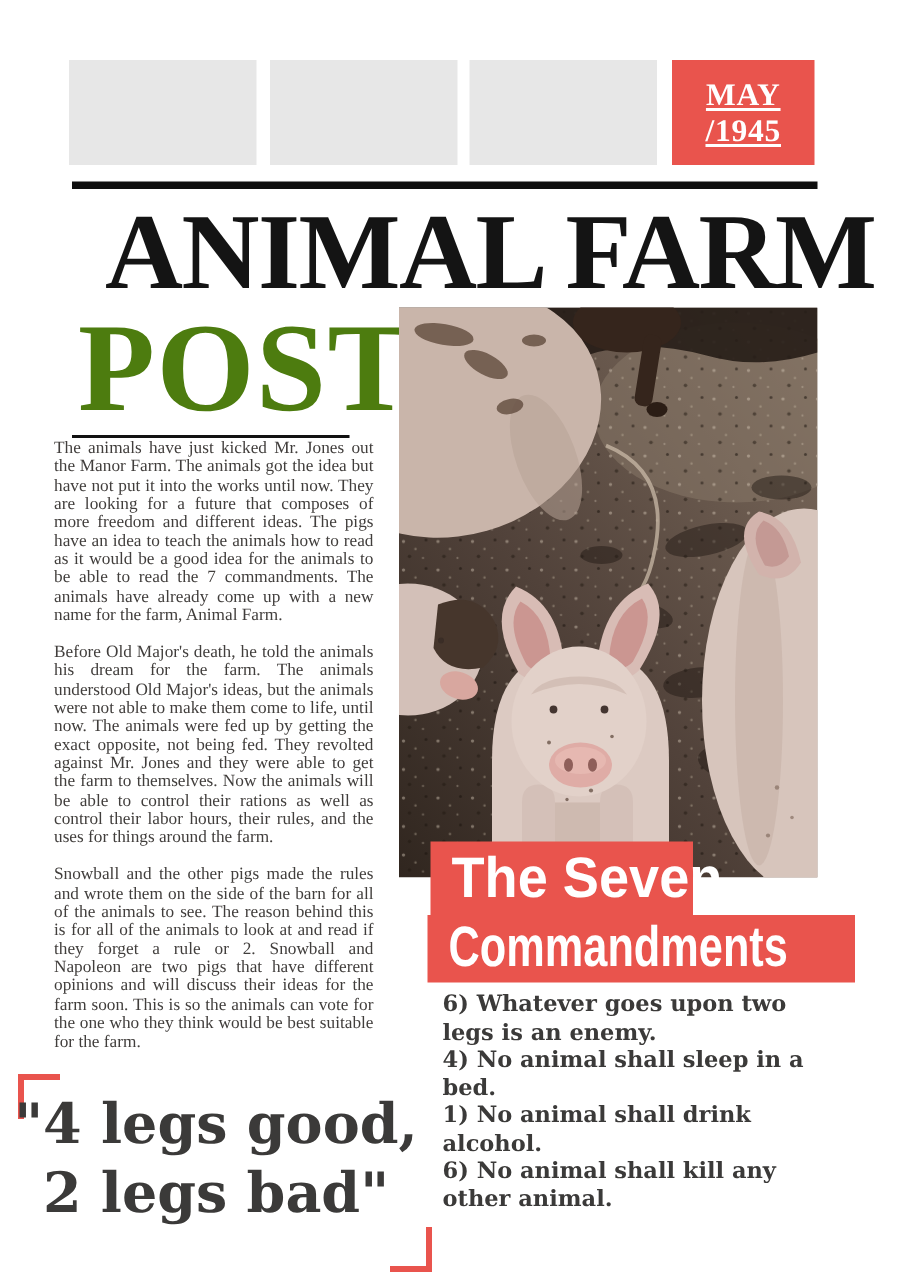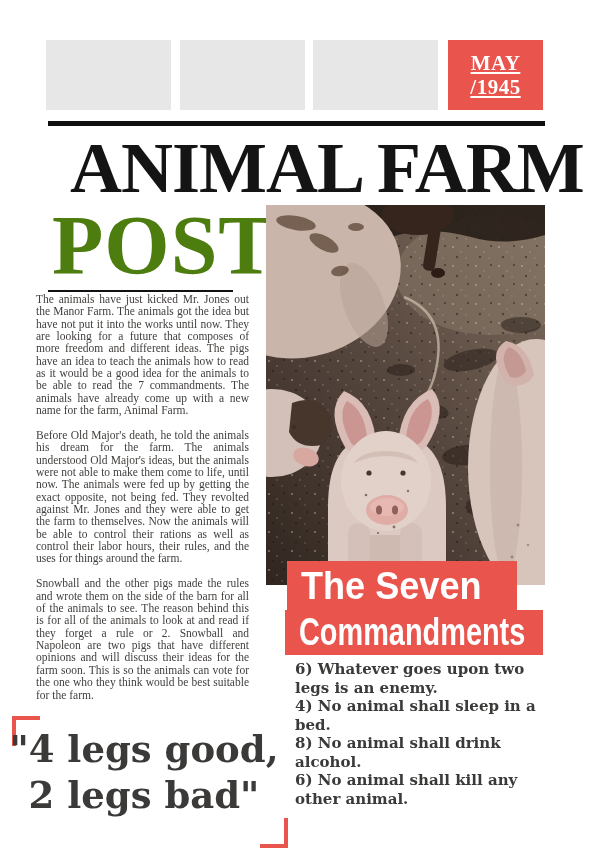--- a/index.html
+++ b/index.html
@@ -30,23 +30,23 @@
     font-size:11.5px; line-height:12.35px; color:#413e3c; text-align:justify;
   }
   .article p { margin:0 0 12.6px 0; }
   .photo { position:absolute; left:266px; top:205px; width:279px; height:380px; display:block; }
   .banner-line {
     position:absolute; background:#e9544d; color:#ffffff;
     font-family:"Liberation Sans", sans-serif; font-weight:bold; font-size:38px;
     box-sizing:border-box; padding-left:14px; white-space:nowrap;
   }
   .banner-line .txt { display:inline-block; transform-origin:0 50%; }
-  .banner-1 { left:287px; top:561px; width:230px; height:49px; line-height:50px; }
+  .banner-1 { left:287px; top:561px; width:175px; height:49px; line-height:50px; }
   .banner-1 .txt { transform:scaleX(0.95); }
-  .banner-2 { left:285px; top:610px; width:258px; height:45px; line-height:44px; }
+  .banner-2 { left:285px; top:610px; width:285px; height:45px; line-height:44px; }
   .banner-2 .txt { transform:scaleX(0.76); }
   .commandments {
     position:absolute; left:295px; top:660px; width:260px;
     font-family:"DejaVu Serif", serif; font-weight:bold; font-size:15px; line-height:18.5px;
     color:#3b3a39;
   }
   .quote {
     position:absolute; left:8px; top:726px; width:272px; text-align:center;
     font-family:"DejaVu Serif", serif; font-weight:bold; font-size:37px; line-height:46px;
     color:#3b3a39; white-space:nowrap;
@@ -174,21 +174,21 @@
   <div class="banner-line banner-1">
     <span class="txt">The Seven</span>
   </div>
   <div class="banner-line banner-2">
     <span class="txt">Commandments</span>
   </div>
 
   <div class="commandments">
     <div>6) Whatever goes upon two legs is an enemy.</div>
     <div>4) No animal shall sleep in a bed.</div>
-    <div>8) No animal shall drink alcohol.</div>
+    <div>1) No animal shall drink alcohol.</div>
     <div>6) No animal shall kill any other animal.</div>
 
   </div>
 
   <div class="bracket-tl"></div>
   <div class="quote">
     <div>"4 legs good,</div>
     <div>2 legs bad"</div>
   </div>
   <div class="bracket-br"></div>

